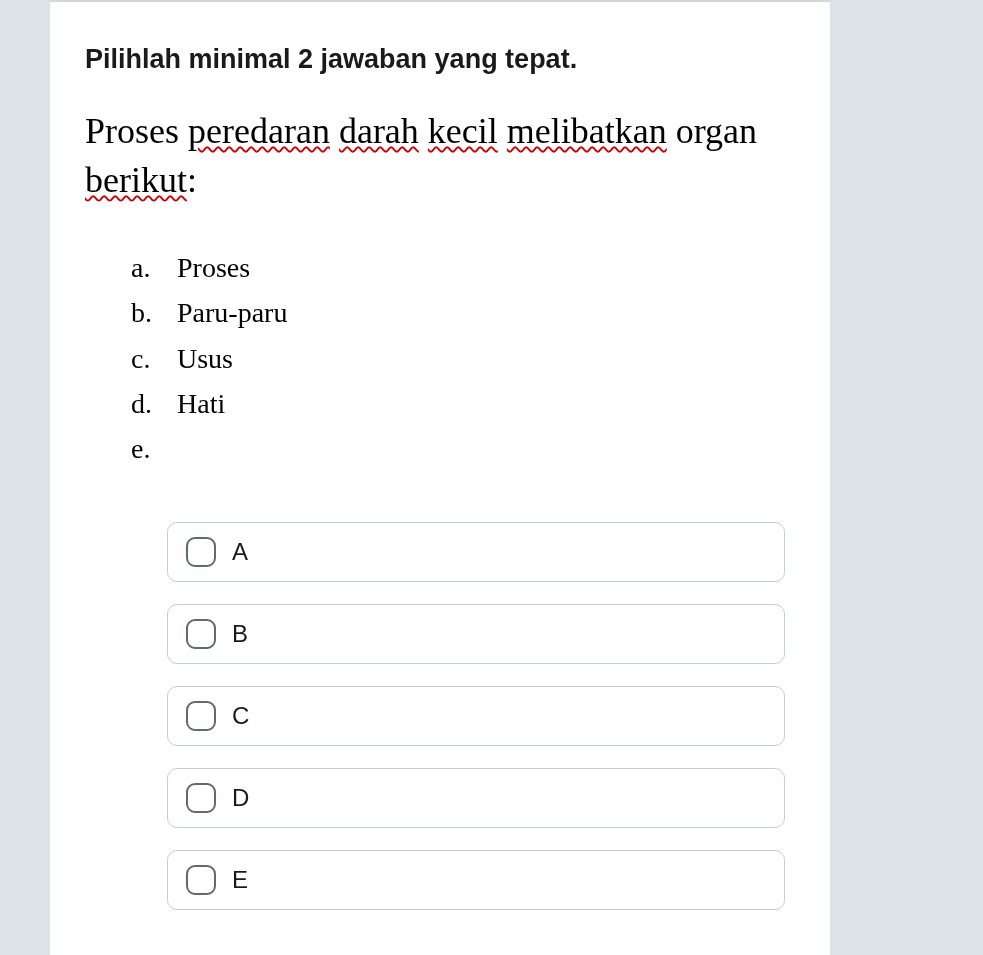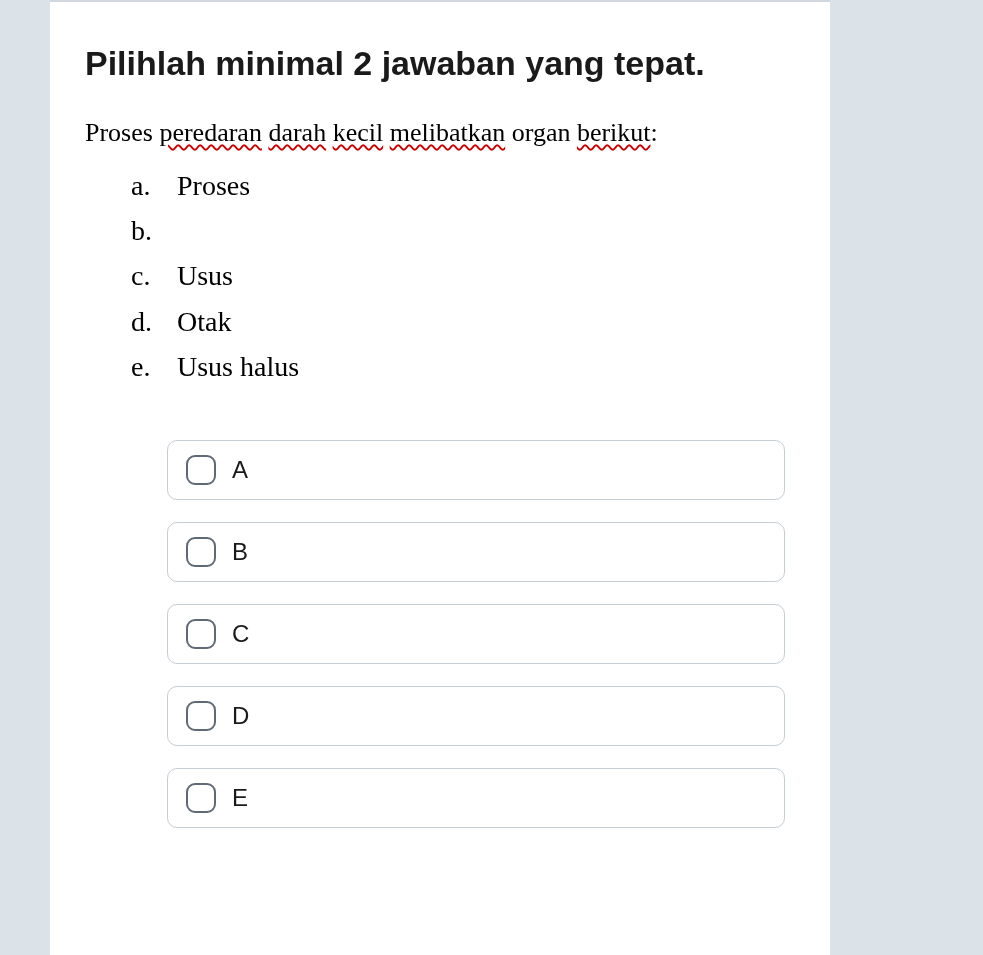--- a/index.html
+++ b/index.html
@@ -24,29 +24,29 @@
     .top-divider {
       border-top: 2px solid #d0d7de;
       width: 100%;
     }
     .content {
       padding: 42px 35px 20px 35px;
     }
     .instruction {
       font-family: Arial, Helvetica, sans-serif;
       font-weight: 700;
-      font-size: 34px;
+      font-size: 27px;
       color: #1a1a1a;
       margin-bottom: 32px;
     }
     .question-text {
       font-family: 'Times New Roman', Times, serif;
-      font-size: 26px;
+      font-size: 36px;
       color: #000000;
-      margin-bottom: 16px;
+      margin-bottom: 44px;
       line-height: 1.35;
     }
     .spell {
       text-decoration-line: underline;
       text-decoration-style: wavy;
       text-decoration-color: #cc0000;
       text-decoration-thickness: 1.5px;
       text-underline-offset: 3px;
     }
     .options-list {
@@ -129,32 +129,32 @@
       <span>Proses </span><span class="spell">peredaran</span> <span class="spell">darah</span> <span class="spell">kecil</span> <span class="spell">melibatkan</span><span> organ </span><span class="spell">berikut</span><span>:</span>
     </div>
 
     <div class="options-list">
       <div class="opt-row">
         <span class="opt-letter">a.</span>
         <span>Proses</span>
       </div>
       <div class="opt-row">
         <span class="opt-letter">b.</span>
+        <span>Paru-paru</span>
       </div>
       <div class="opt-row">
         <span class="opt-letter">c.</span>
         <span>Usus</span>
       </div>
       <div class="opt-row">
         <span class="opt-letter">d.</span>
-        <span>Otak</span>
+        <span>Hati</span>
       </div>
       <div class="opt-row">
         <span class="opt-letter">e.</span>
-        <span>Usus halus</span>
       </div>
     </div>
 
     <div class="answers">
       <div class="answer-option">
         <div class="checkbox"></div>
         <span class="answer-label">A</span>
       </div>
       <div class="answer-option">
         <div class="checkbox"></div>

